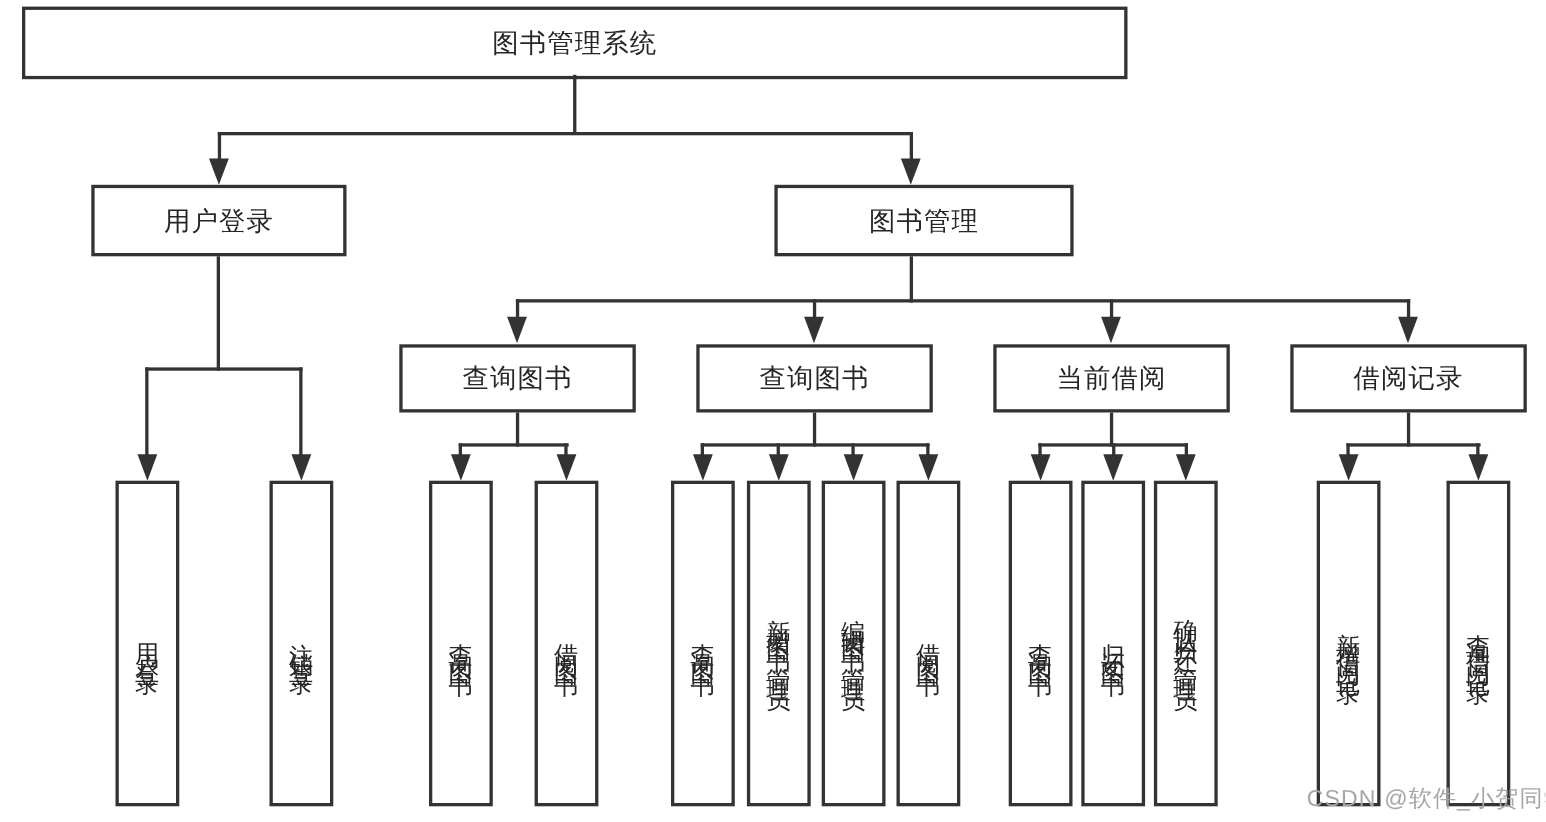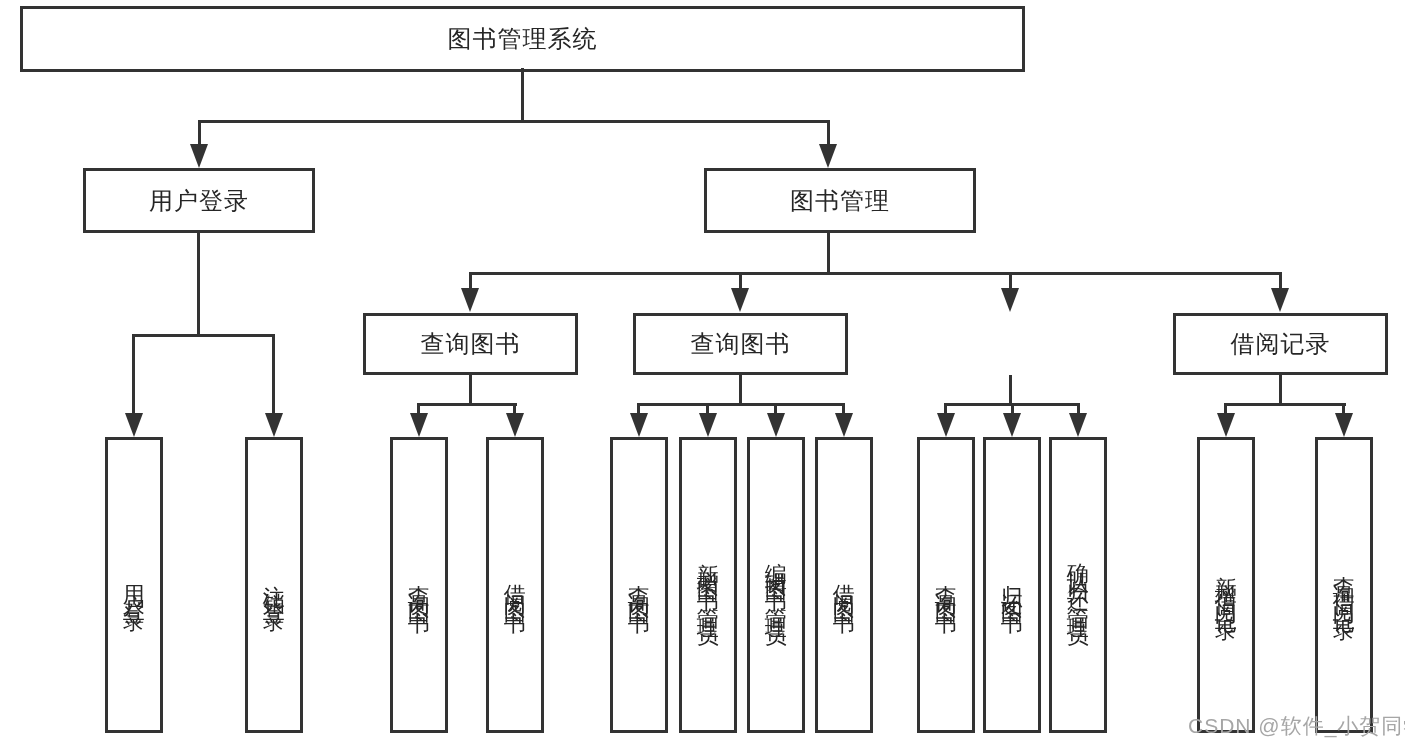--- a/index.html
+++ b/index.html
@@ -67,20 +67,23 @@
   <div class="arr" style="left:461px;top:288px;"></div>
   <div class="arr" style="left:731px;top:288px;"></div>
   <div class="arr" style="left:1001px;top:288px;"></div>
   <div class="arr" style="left:1271px;top:288px;"></div>
 
   <div class="box" style="left:363px;top:313px;width:215px;height:62px;">
     <span class="hlabel">查询图书</span>
   </div>
   <div class="box" style="left:633px;top:313px;width:215px;height:62px;">
     <span class="hlabel">查询图书</span>
+  </div>
+  <div class="box" style="left:903px;top:313px;width:215px;height:62px;">
+    <span class="hlabel">当前借阅</span>
   </div>
   <div class="box" style="left:1173px;top:313px;width:215px;height:62px;">
     <span class="hlabel">借阅记录</span>
   </div>
 
   <div class="vl" style="left:469px;top:375px;height:31px;"></div>
   <div class="hl" style="left:417px;top:403px;width:100px;"></div>
   <div class="vl" style="left:417px;top:403px;height:15px;"></div>
   <div class="vl" style="left:513px;top:403px;height:15px;"></div>
   <div class="arr" style="left:410px;top:413px;"></div>

